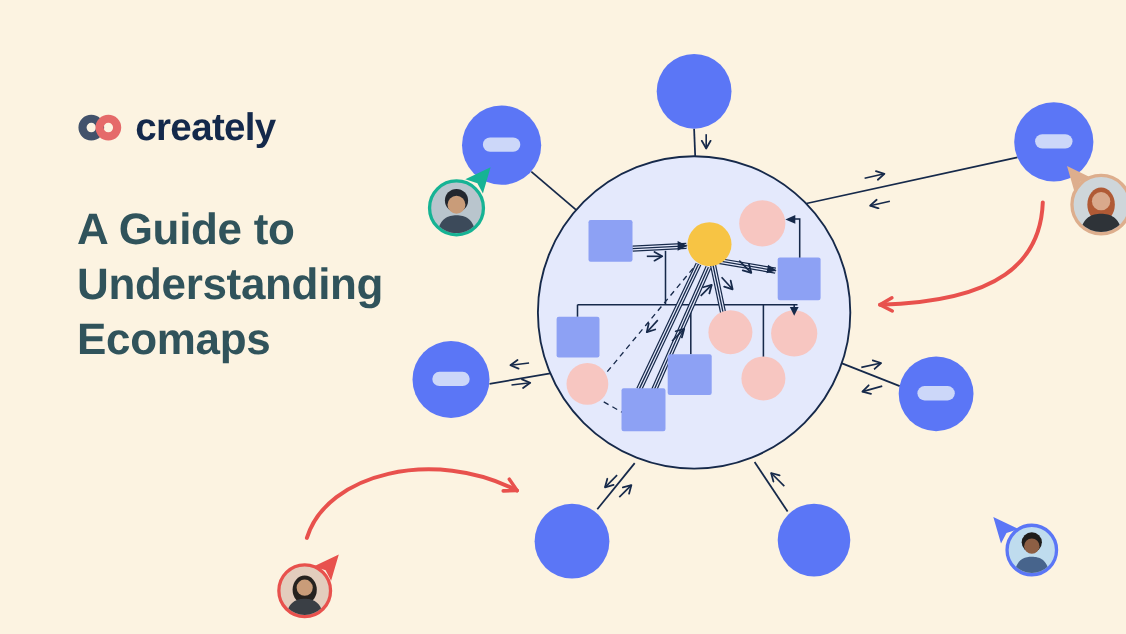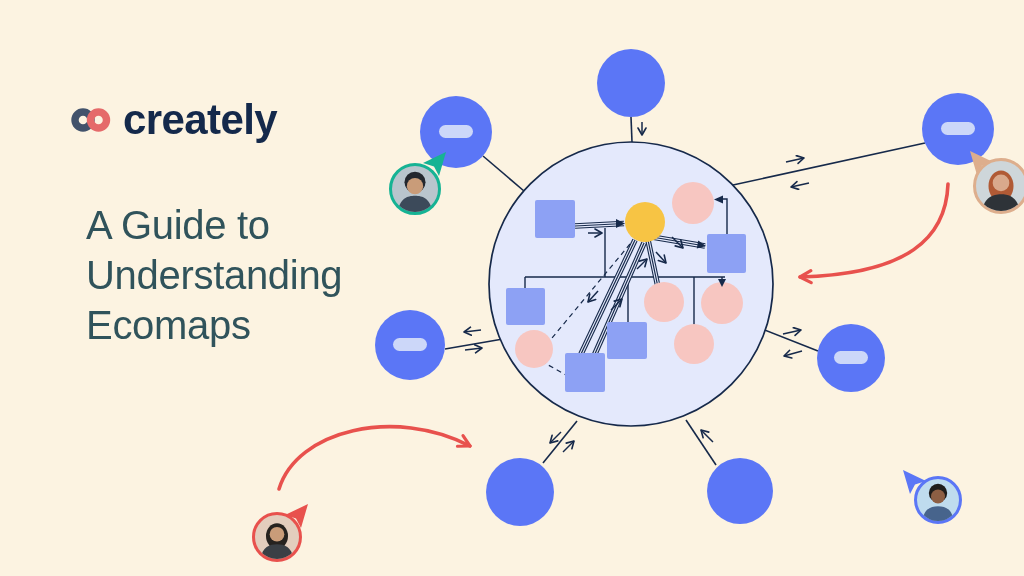--- a/index.html
+++ b/index.html
@@ -6,26 +6,26 @@
   body{
     width:1024px;height:576px;overflow:hidden;position:relative;
     background:var(--bg,#fcf3e1);
     font-family:"Liberation Sans", sans-serif;
   }
   .canvas{position:absolute;inset:0;}
 
   
   .logo{position:absolute;left:70px;top:96px;display:flex;align-items:center;gap:9px;}
   .logo-icon{width:44px;height:30px;display:block;}
-  .brand-name{font-size:42px;font-weight:700;color:var(--logoText,#14294b);letter-spacing:-0.6px;}
+  .brand-name{font-size:35px;font-weight:700;color:var(--logoText,#14294b);letter-spacing:-0.6px;}
 
   
   .page-title{
-    position:absolute;left:70px;top:184px;margin:16px;width:330px;
-    font-size:40px;line-height:50px;font-weight:400;
+    position:absolute;left:70px;top:184px;margin:0;width:330px;
+    font-size:40px;line-height:50px;font-weight:700;
     color:var(--heading,#30535b);white-space:pre-line;letter-spacing:-0.3px;
   }
 
   
   .diagram{position:absolute;left:0;top:0;width:1024px;height:576px;}
   .sat{fill:var(--blue,#5b76f6);}
   .pill{fill:var(--dash,#ccd7f9);}
   .lnk{stroke:var(--ink,#16294a);stroke-width:1.6;fill:none;}
   .thin{stroke:var(--ink,#16294a);stroke-width:1.4;fill:none;}
   .map{fill:var(--mapFill,#e4e9fc);stroke:var(--ink,#16294a);stroke-width:1.7;}

